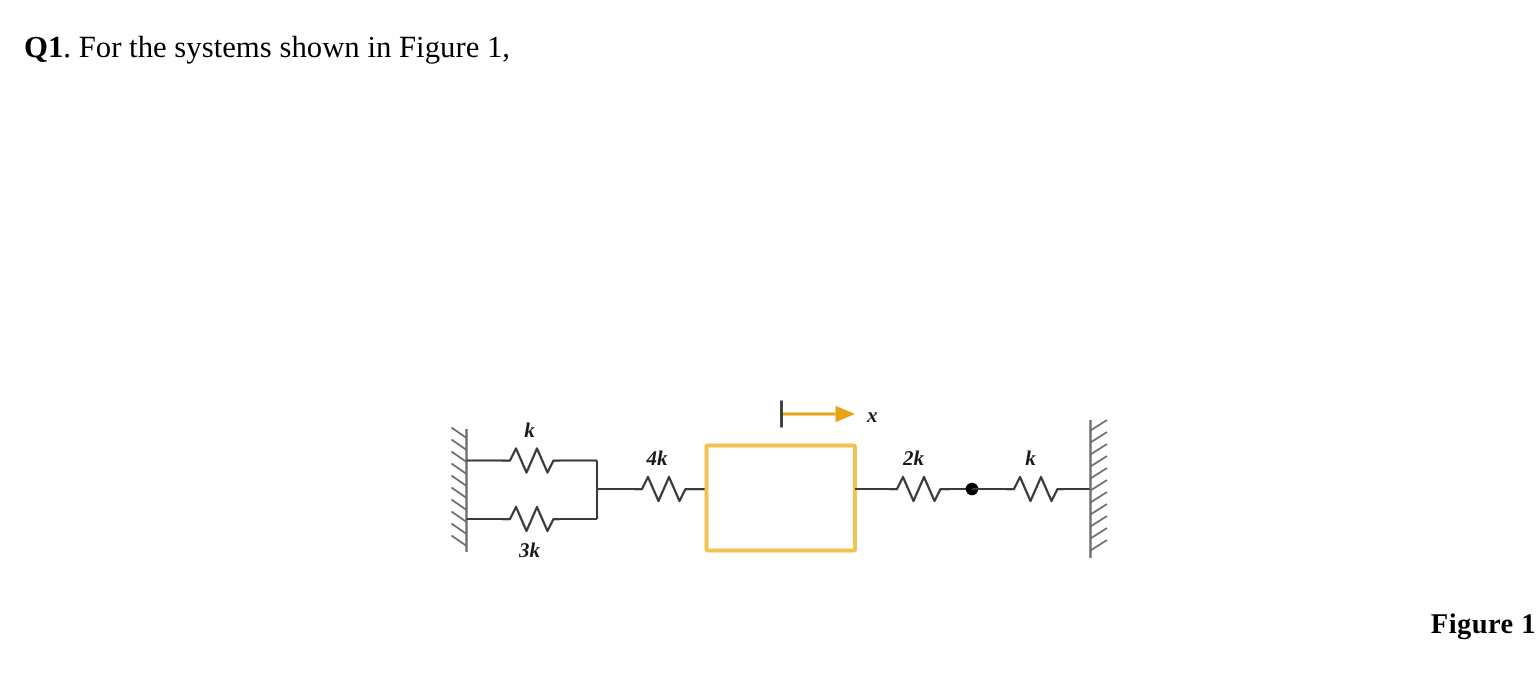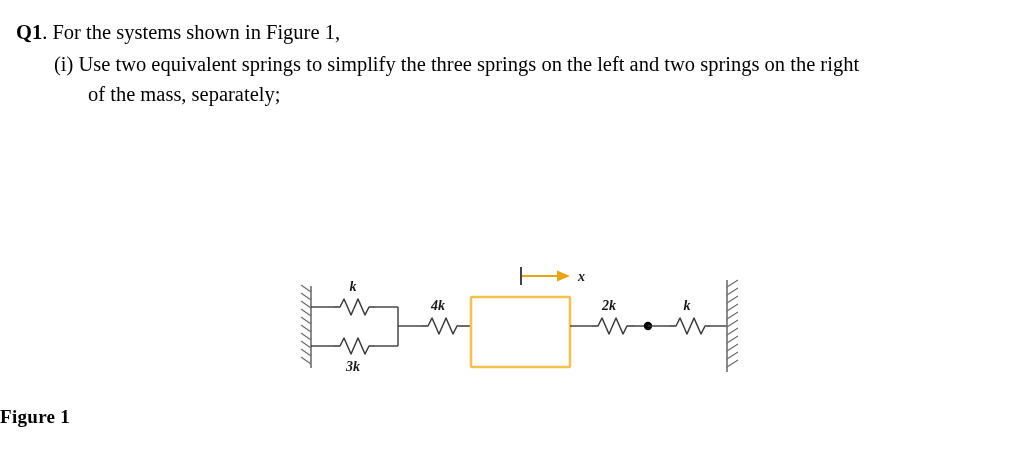--- a/index.html
+++ b/index.html
@@ -73,41 +73,37 @@
   .figure-svg {
     position: absolute;
     left: 295px;
     top: 0px;
   }
   .figure-caption {
     position: absolute;
     left: 0;
     top: 148px;
     width: 1024px;
-    text-align: left;
+    text-align: right;
     font-size: 19px;
     font-weight: bold;
     letter-spacing: 0.3px;
   }
 </style>
 </head>
 <body>
 
 <div class="page">
 
   <div class="question-block">
 
     <div class="q-heading"><span class="q-label">Q1</span><span>. For the systems shown in Figure 1,</span></div>
 
     <div class="q-items">
 
-      <div class="q-item indent-a"><span>(i)</span>
-        <span>Use two equivalent springs to simplify the three springs on the left and two springs on the right</span>
-        <span class="cont">of the mass, separately;</span>
-      </div>
 
 
 
 
     </div>
   </div>
 
   <div class="figure-area">
 
     <svg class="figure-svg" width="460" height="140" viewBox="0 0 460 140">

